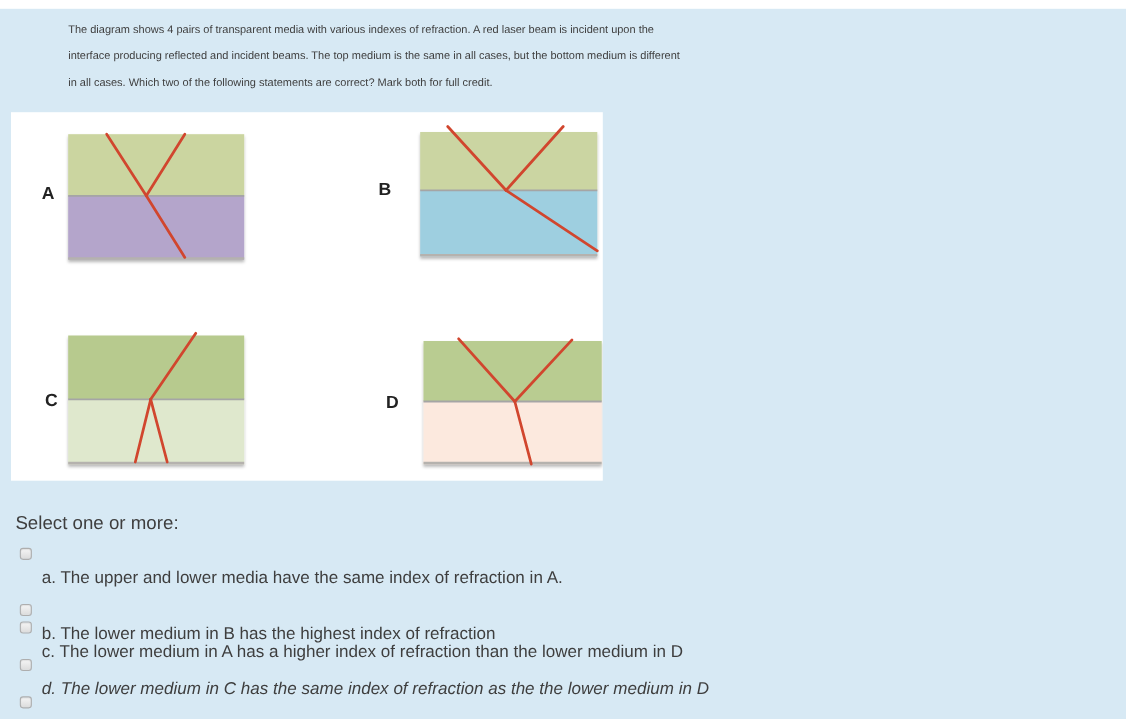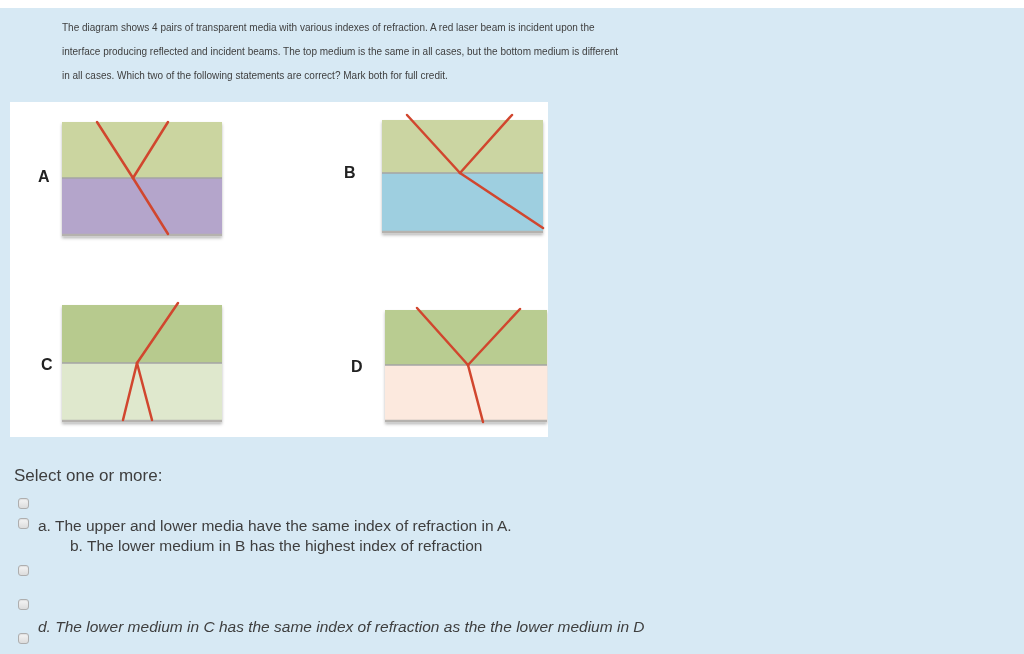--- a/index.html
+++ b/index.html
@@ -122,26 +122,27 @@
   <span class="dlabel" style="left:31px; top:254px;">C</span>
   <span class="dlabel" style="left:341px; top:256px;">D</span>
 </div>
 
 <div class="select-label">Select one or more:</div>
 
 <div class="option-row" style="top:491px;">
   <span class="checkbox"></span>
   <span class="option-text">a. The upper and lower media have the same index of refraction in A.</span>
 </div>
-<div class="option-row" style="top:511px;gap:32px;">
+<div class="option-row" style="top:542px;">
   <span class="checkbox"></span>
   <span class="option-text">b. The lower medium in B has the highest index of refraction</span>
 </div>
 <div class="option-row" style="top:558px;">
   <span class="checkbox"></span>
+  <span class="option-text">c. The lower medium in A has a higher index of refraction than the lower medium in D</span>
 </div>
 <div class="option-row" style="top:592px;font-style:italic;">
   <span class="checkbox"></span>
   <span class="option-text">d. The lower medium in C has the same index of refraction as the the lower medium in D</span>
 </div>
 <div class="option-row" style="top:626px;">
   <span class="checkbox"></span>
 </div>
 
 </body></html>

